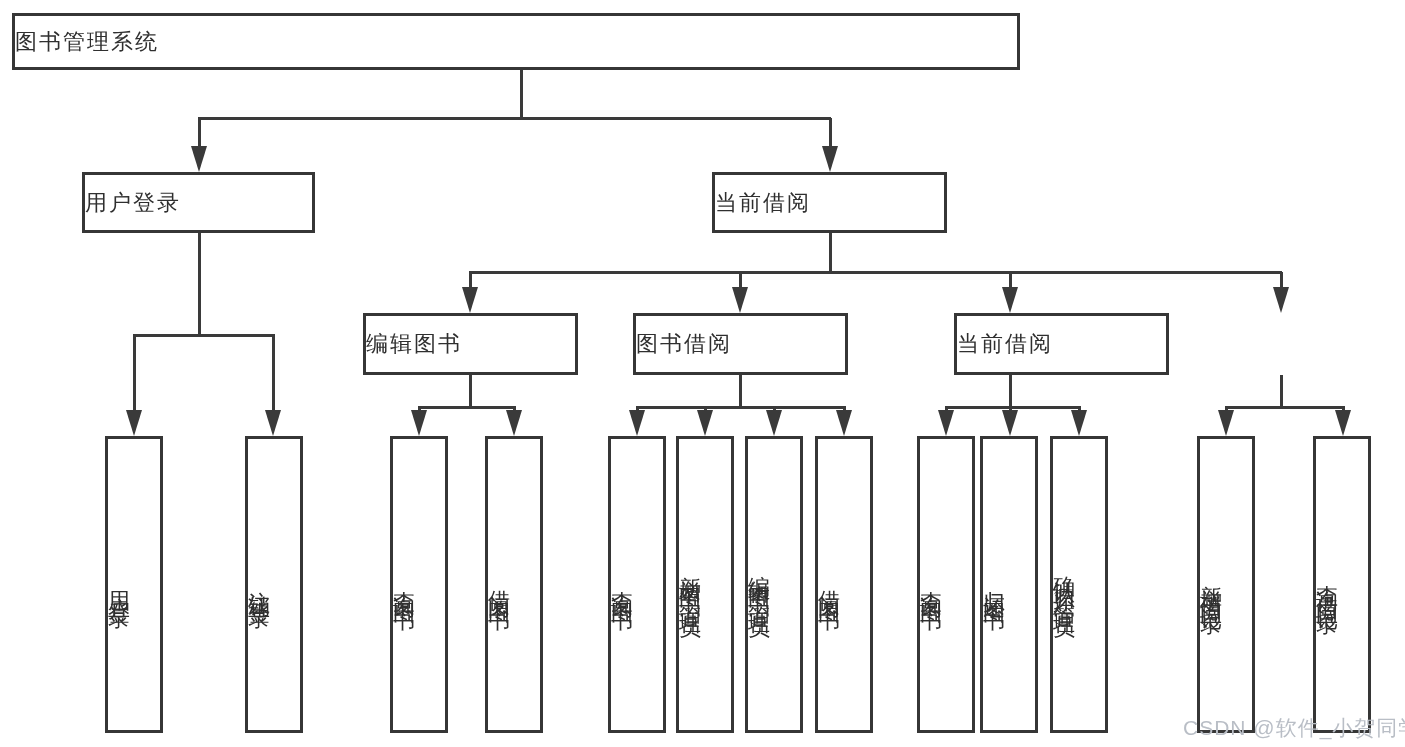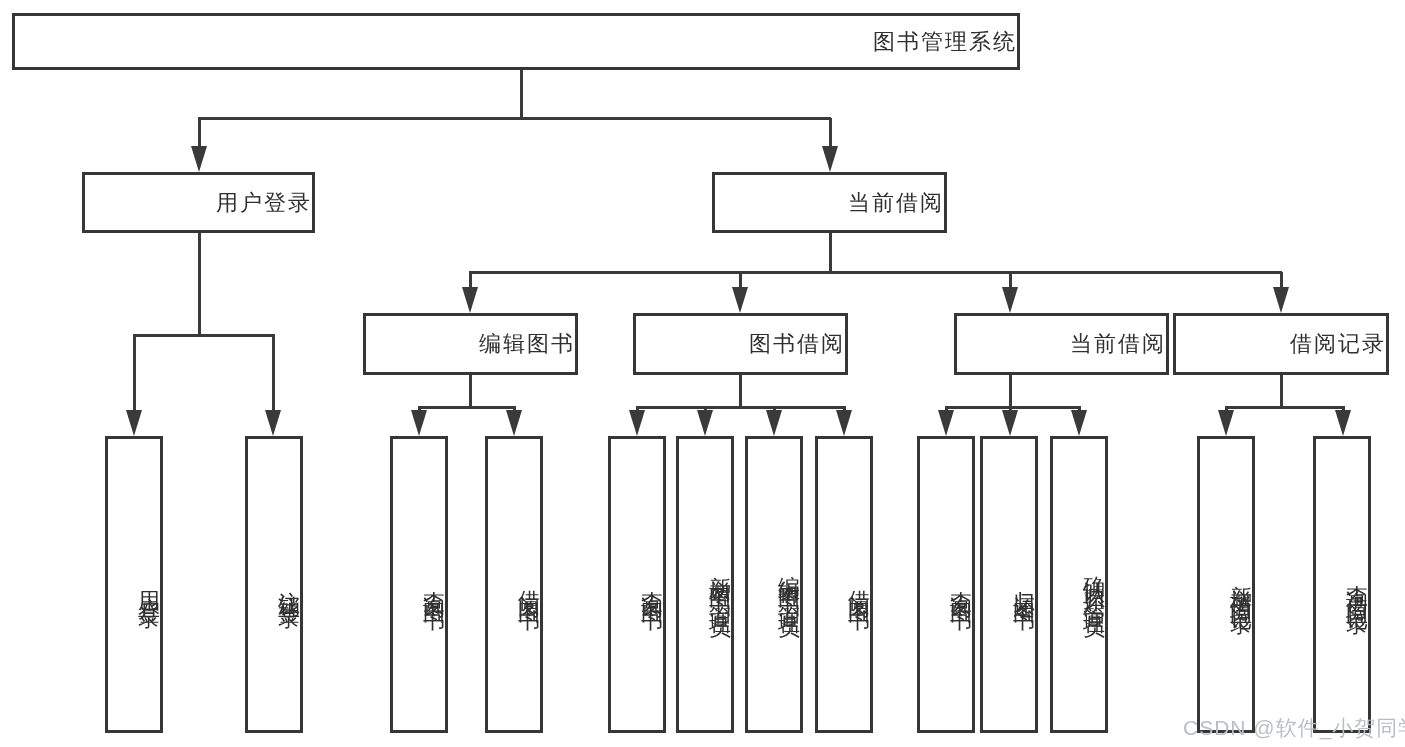--- a/index.html
+++ b/index.html
@@ -11,21 +11,21 @@
     font-family: "Liberation Sans", "DejaVu Sans", sans-serif;
     overflow: hidden;
   }
   .box {
     position: absolute;
     box-sizing: border-box;
     border: 3px solid #363636;
     background: #ffffff;
     display: flex;
     align-items: center;
-    justify-content: flex-end;
+    justify-content: flex-start;
     color: #2f2f2f;
     font-size: 22px;
     letter-spacing: 2px;
     z-index: 2;
   }
   .leaf { width: 58px; top: 436px; height: 297px; }
   .vtext {
     writing-mode: vertical-rl;
     text-orientation: mixed;
     letter-spacing: 6px;
@@ -130,23 +130,20 @@
 
   <div class="box" style="left:363px;top:313px;width:215px;height:62px;">
     <span>编辑图书</span>
   </div>
   <div class="box" style="left:633px;top:313px;width:215px;height:62px;">
     <span>图书借阅</span>
   </div>
   <div class="box" style="left:954px;top:313px;width:215px;height:62px;">
     <span>当前借阅</span>
   </div>
-  <div class="box" style="left:1173px;top:313px;width:216px;height:62px;">
-    <span>借阅记录</span>
-  </div>
 
   <div class="box leaf" style="left:105px;">
     <span class="vtext">用户登录</span>
   </div>
   <div class="box leaf" style="left:245px;">
     <span class="vtext">注销登录</span>
   </div>
   <div class="box leaf" style="left:390px;">
     <span class="vtext">查询图书</span>
   </div>

